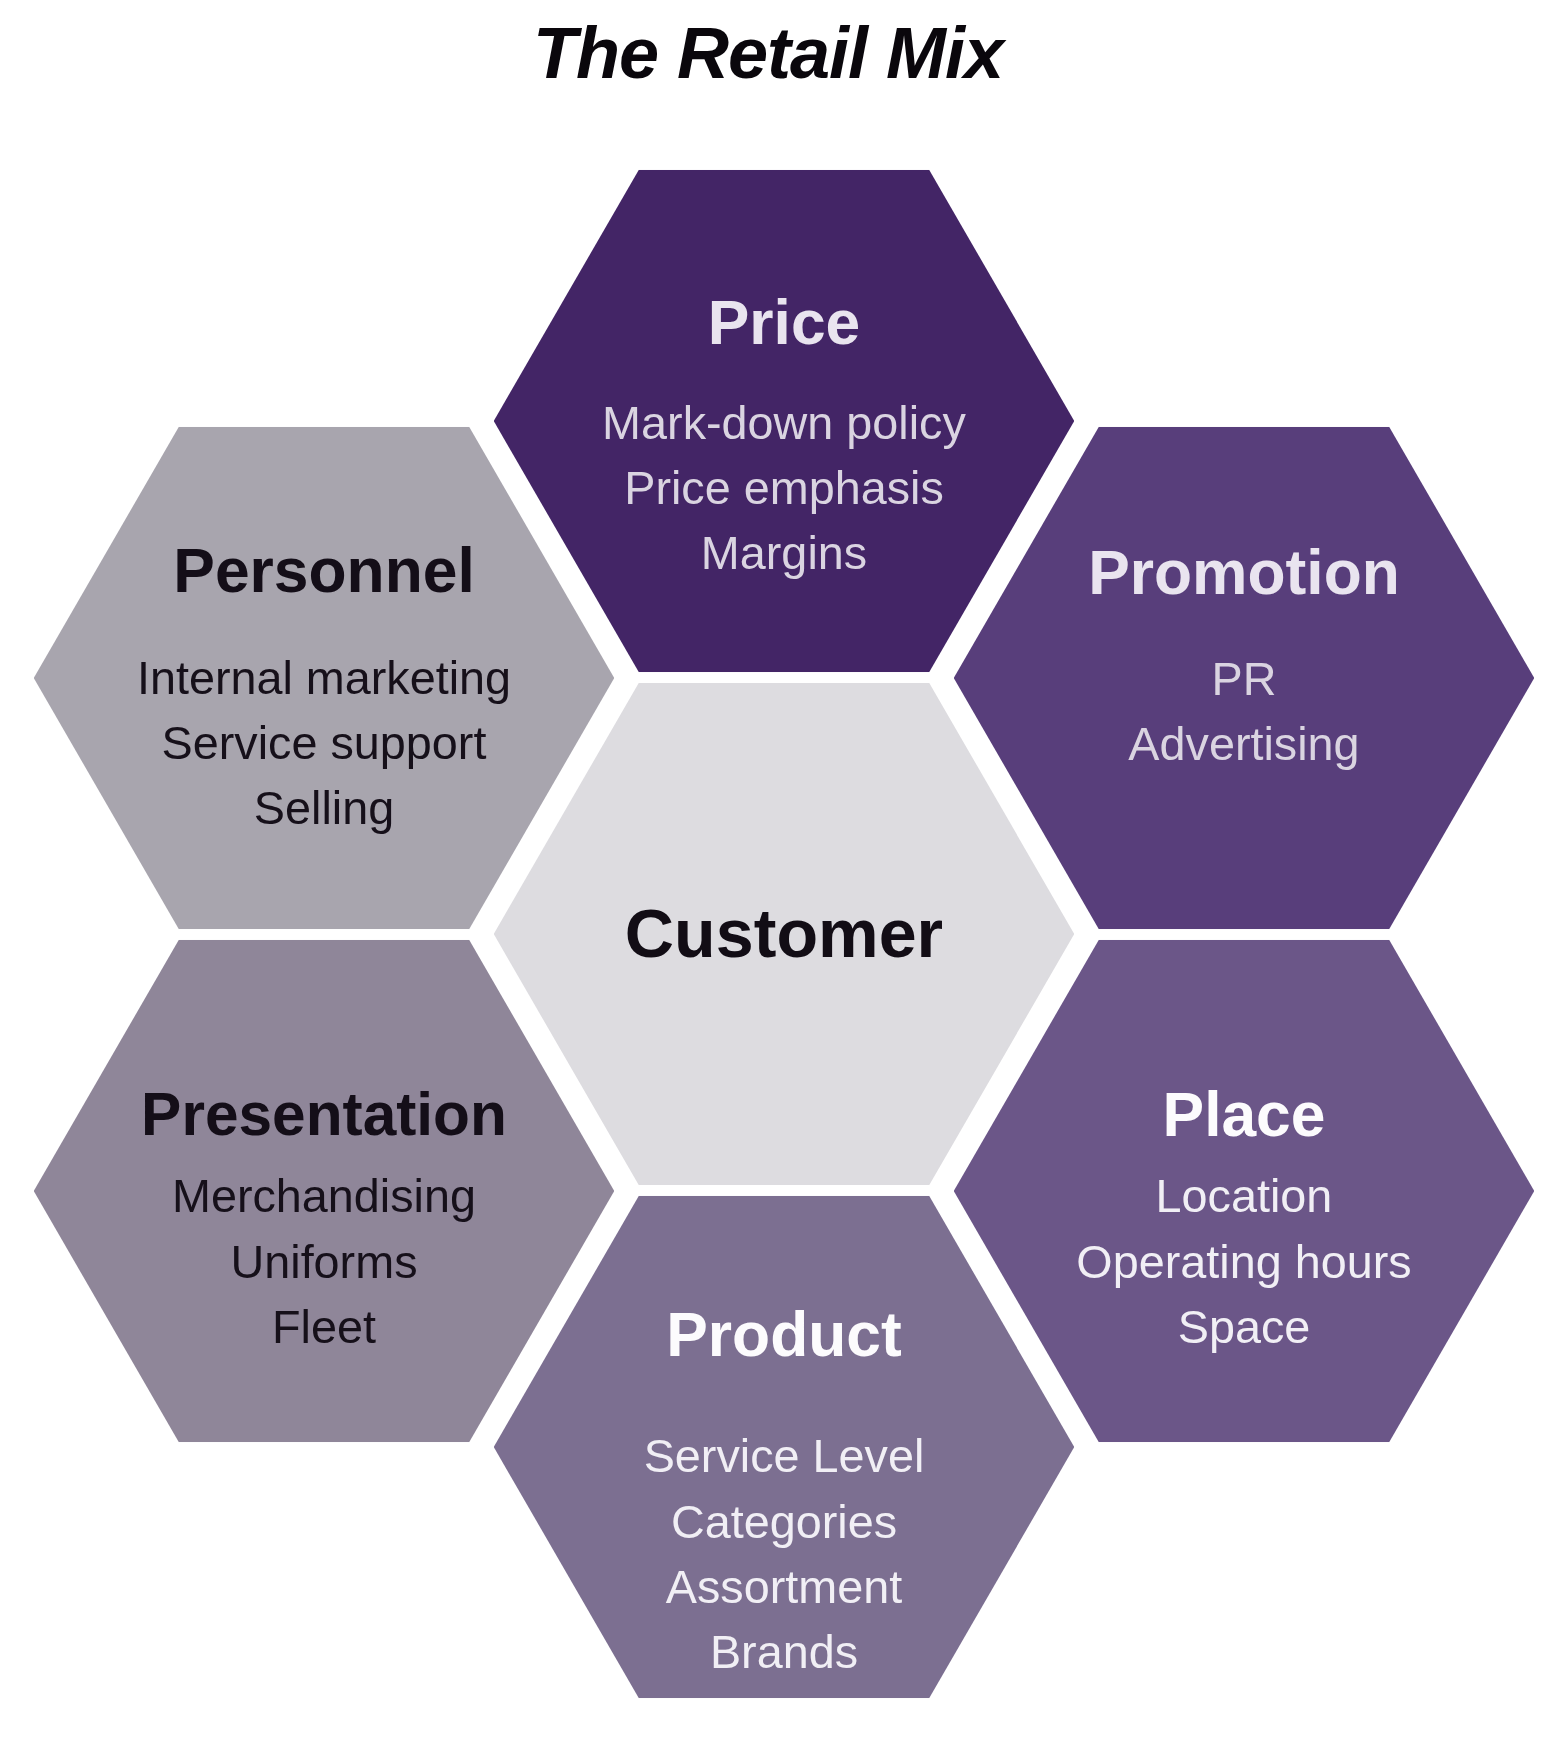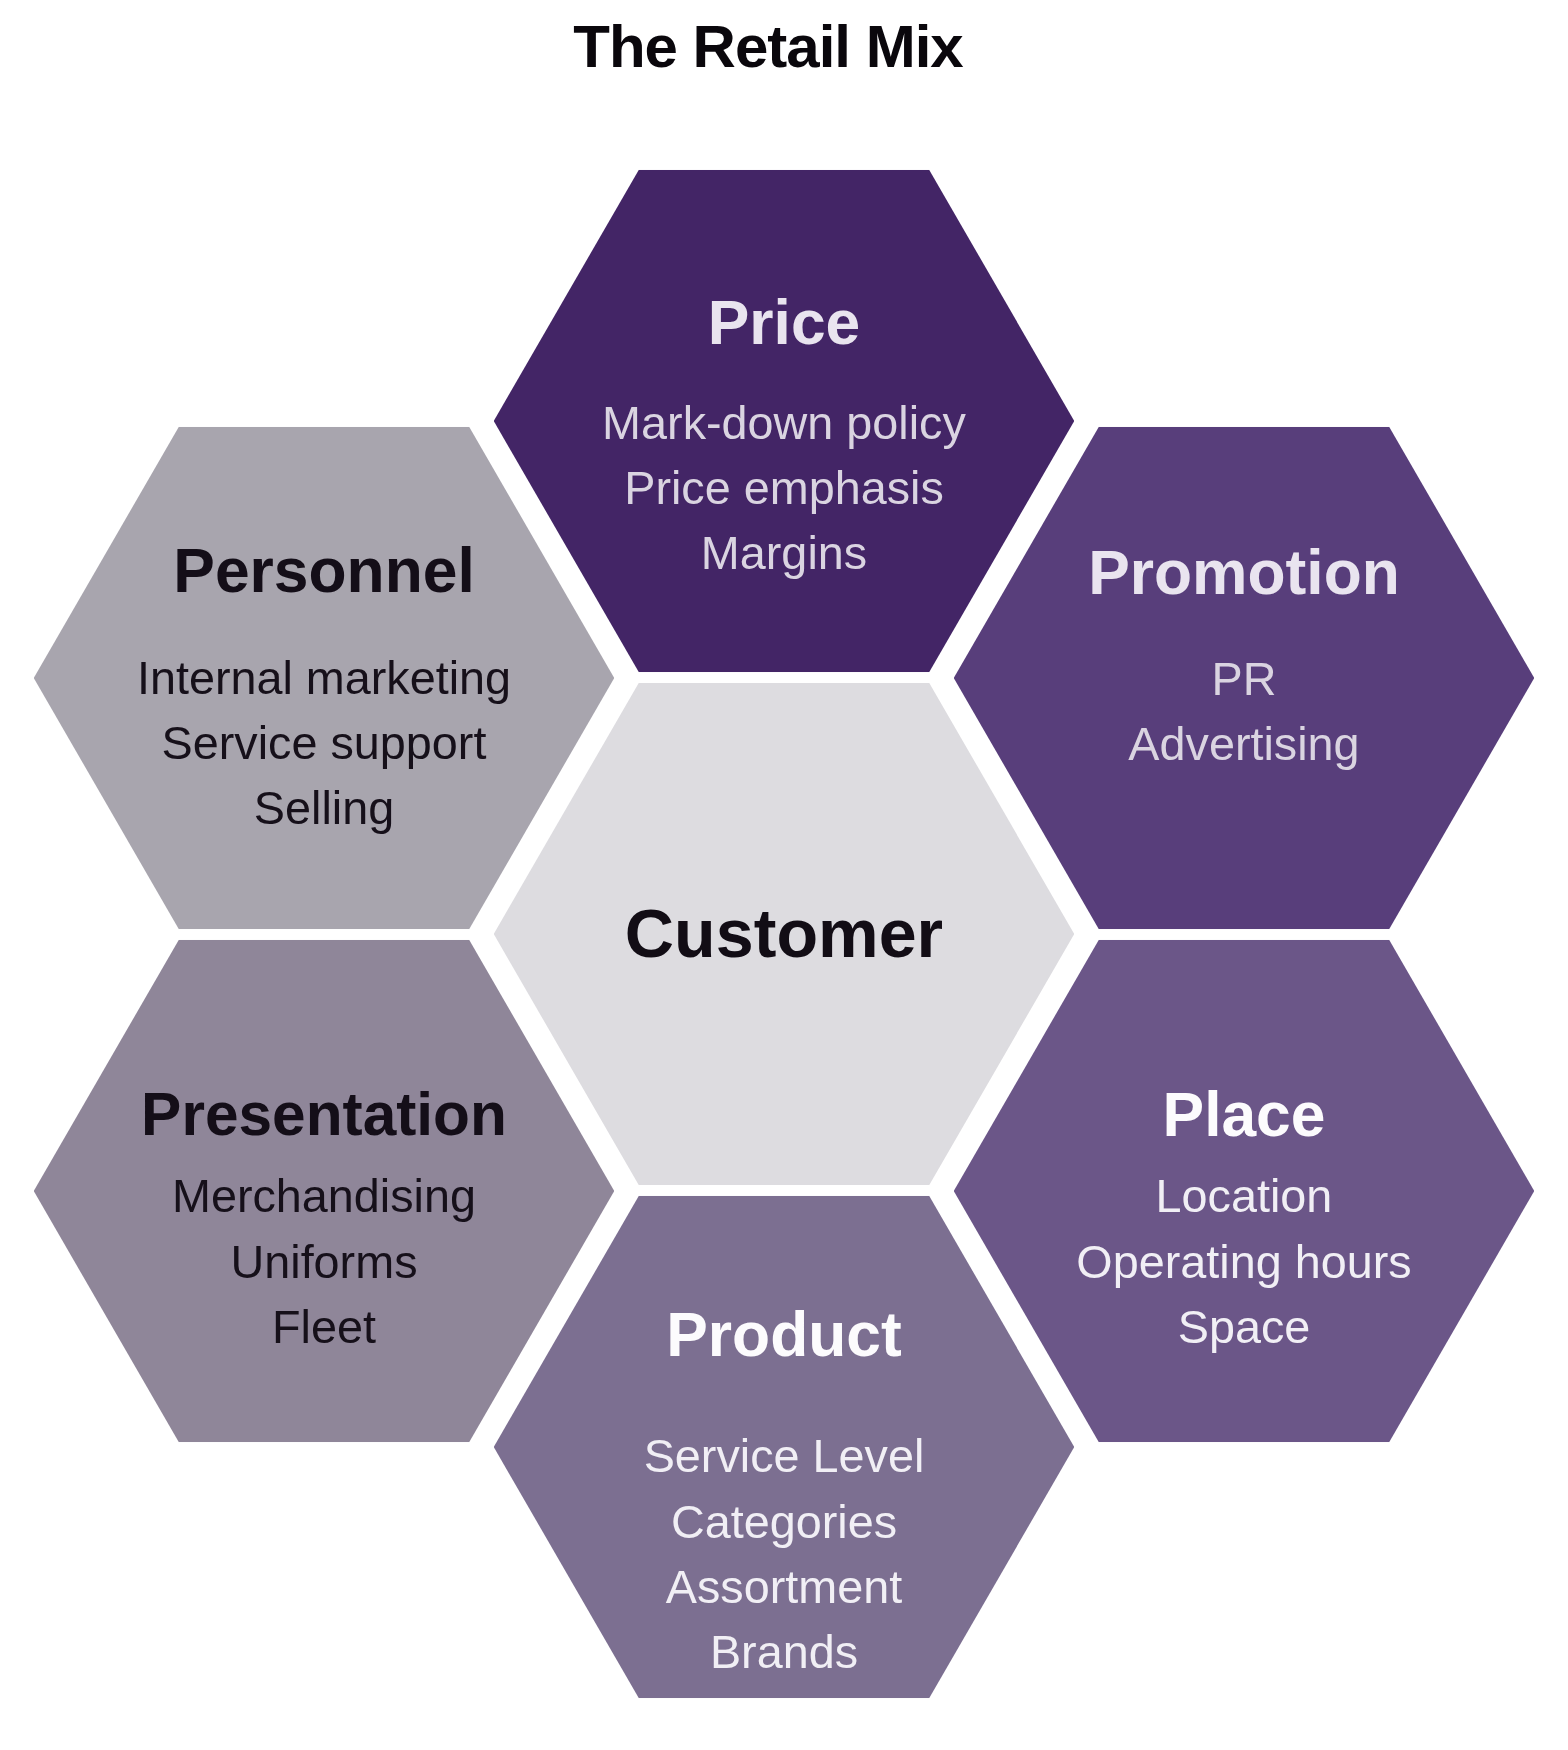--- a/index.html
+++ b/index.html
@@ -14,24 +14,25 @@
     height: 1750px;
     background: #ffffff;
     overflow: hidden;
   }
   .diagram-title {
     position: absolute;
     top: 12px;
     left: 0;
     right: 32px;
     text-align: center;
-    font-size: 60px;
+    font-size: 72px;
     font-weight: 700;
     color: #0a070c;
     letter-spacing: -1px;
+    font-style: italic;
   }
   
   .hex {
     position: absolute;
     width: 596px;
     height: 516px;
     clip-path: polygon(0% 50%, 25% 0%, 75% 0%, 100% 50%, 75% 100%, 25% 100%);
     transform: scale(0.974);
   }
   .hex-title {

